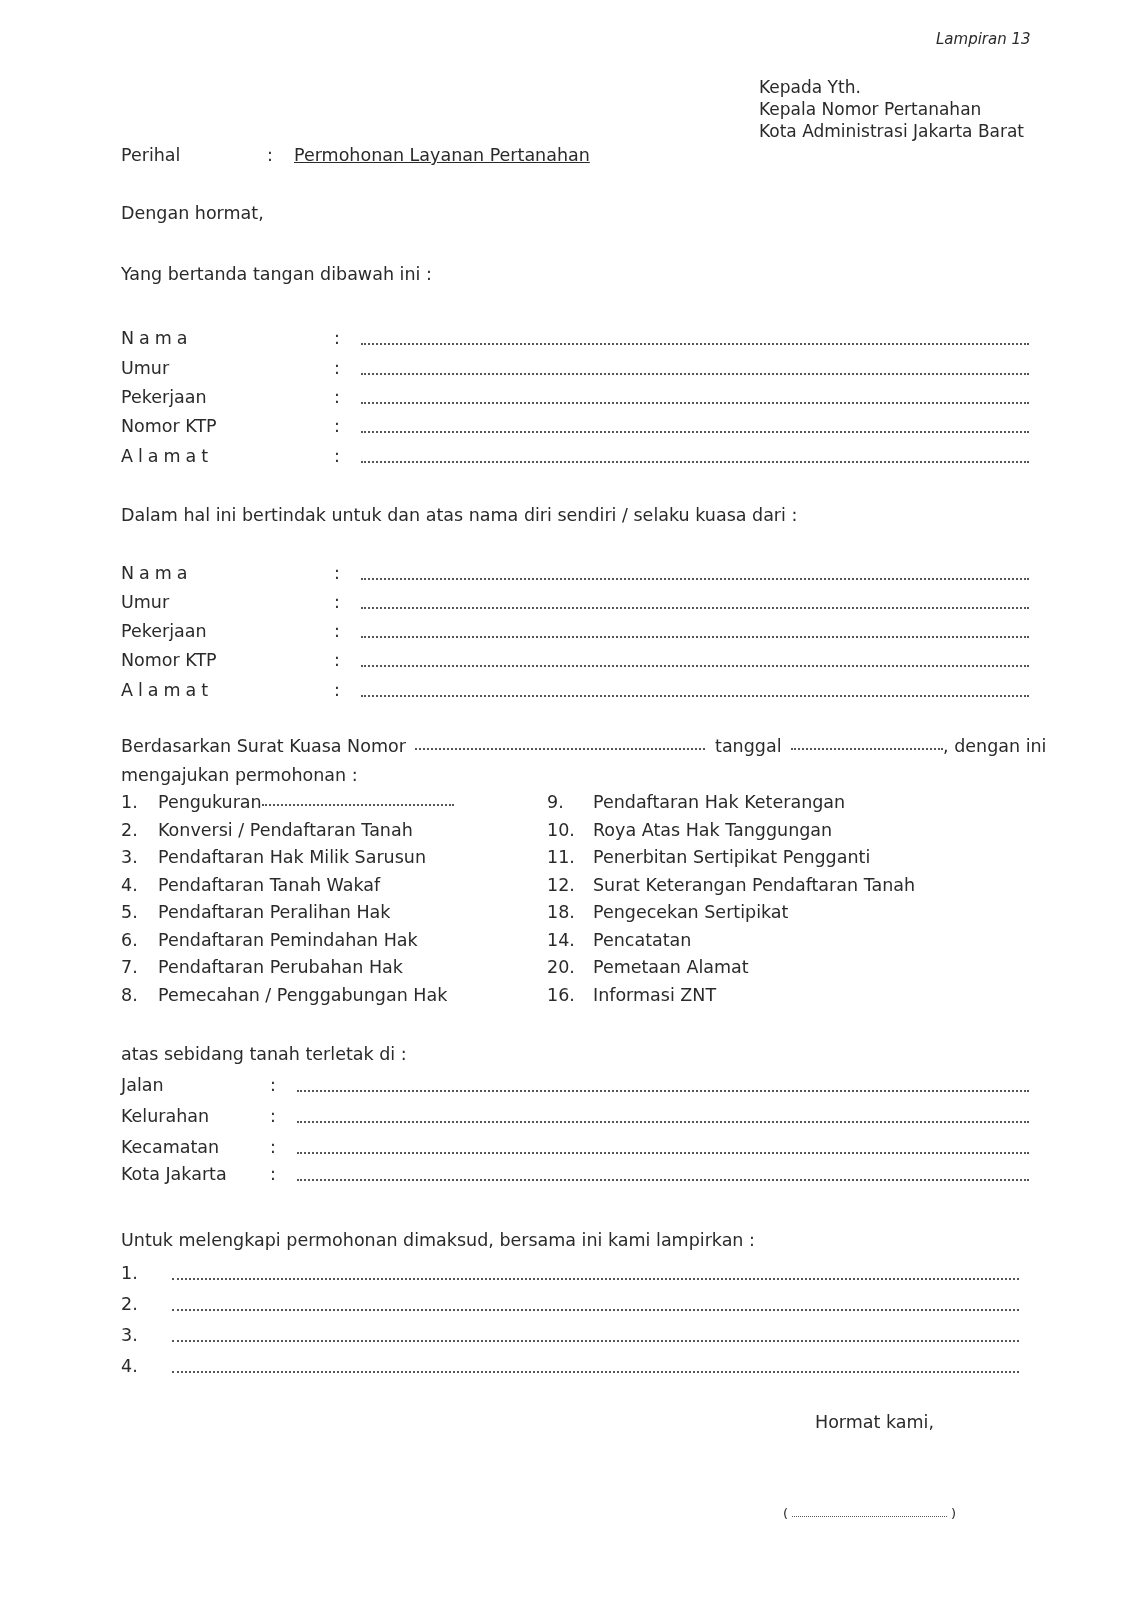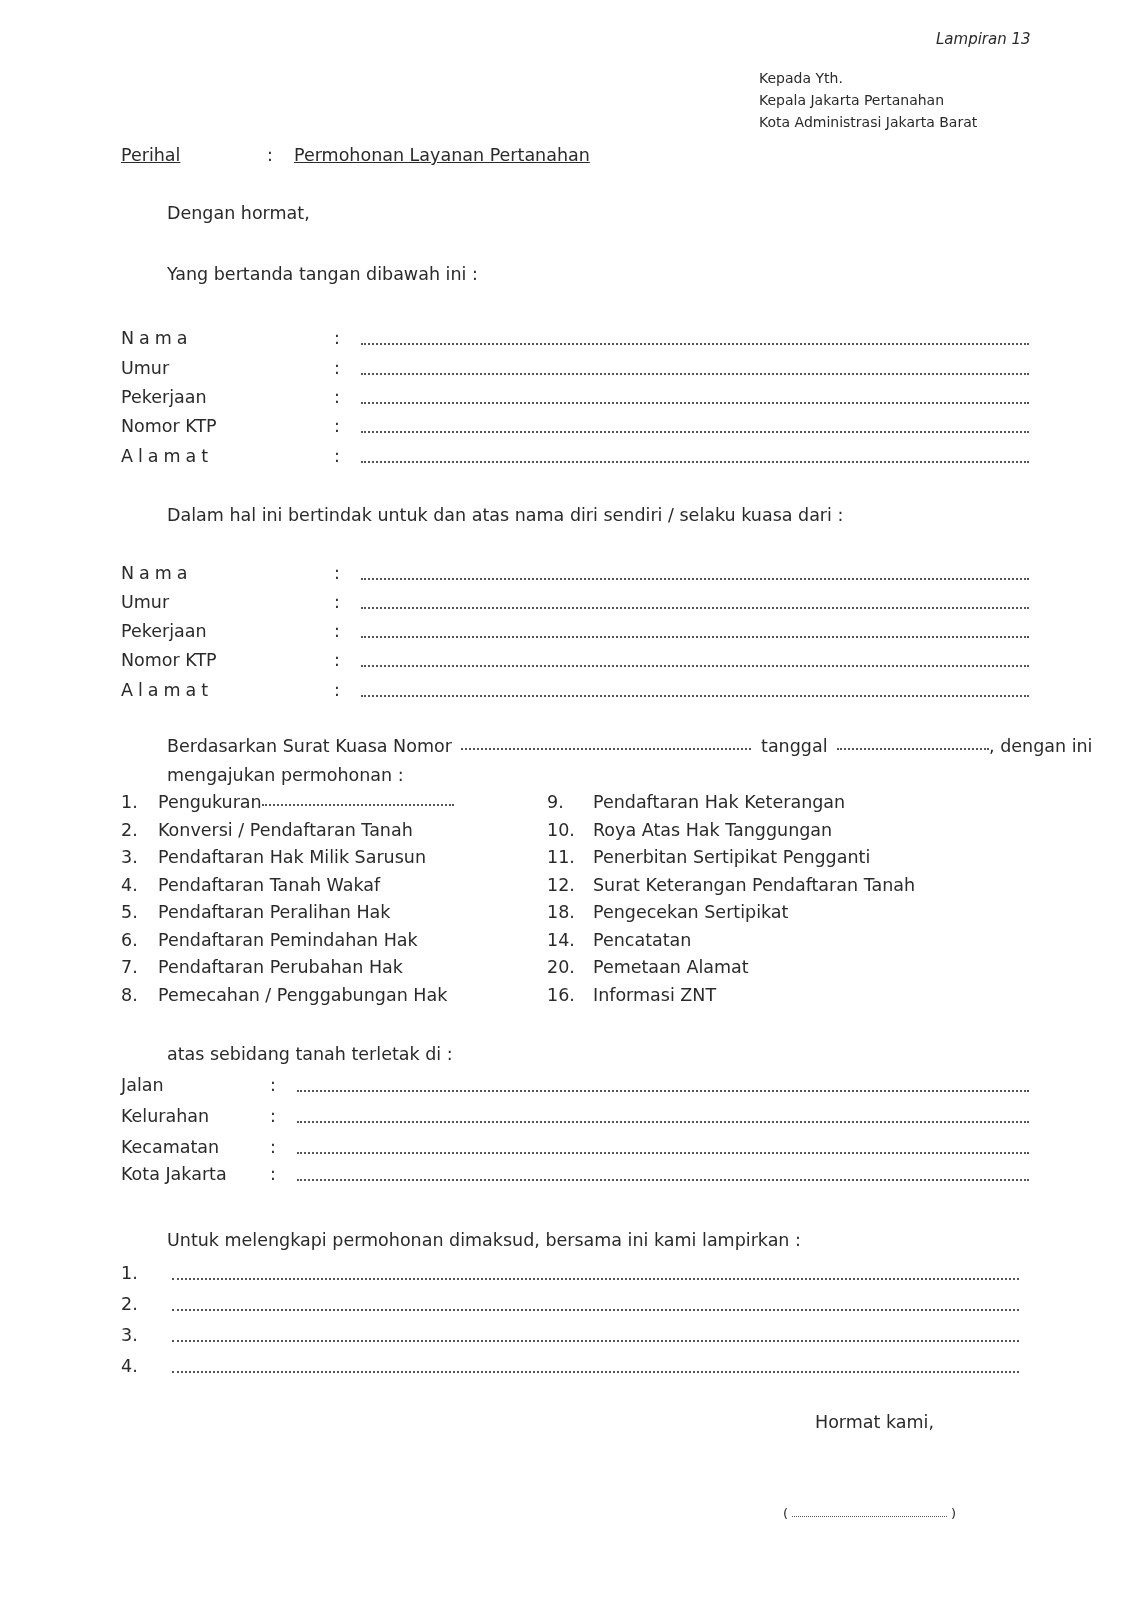--- a/index.html
+++ b/index.html
@@ -1,25 +1,25 @@
 <!DOCTYPE html>
 <html><head>
 <meta charset="utf-8">
 <style>
   html, body { margin: 0; padding: 0; background: #ffffff; }
   body { width: 1129px; height: 1600px; position: relative; overflow: hidden;
          font-family: "DejaVu Sans", sans-serif; color: #2a2a2a; font-size: 17.5px; }
   .abs { position: absolute; white-space: nowrap; }
   .lampiran { left: 936px; top: 30px; font-style: italic; font-size: 15px; }
-  .addr { left: 759px; top: 67px; line-height: 22px; font-size: 14px; }
+  .addr { left: 759px; top: 76px; line-height: 22px; font-size: 17px; }
   .addr div { height: 22px; }
-  .perihal-label { left: 121px; top: 145px; text-decoration: underline; }
+  .perihal-label { left: 121px; top: 145px; }
   .perihal-colon { left: 267px; top: 145px; }
   .perihal-value { left: 294px; top: 145px; text-decoration: underline; }
-  .para { left: 121px; margin-left: 46px; }
+  .para { left: 121px; }
   .field-row { position: absolute; left: 121px; width: 908px; height: 24px; }
   .field-row .lbl { position: absolute; left: 0; top: 0; text-align: center; }
   .field-row .lbl.spaced { letter-spacing: 5px; }
   .field-row .colon { position: absolute; top: 0; }
   .field-row .dots { position: absolute; right: 0; top: 15px; height: 0;
                      border-bottom: 2px dotted #555; }
   .list { position: absolute; }
   .list .item { position: absolute; white-space: nowrap; }
   .list .num { position: absolute; left: 0; }
   .list .txt { position: absolute; }
@@ -28,21 +28,21 @@
   .sig { left: 815px; top: 1412px; }
   .sig-paren { left: 783px; top: 1506px; font-size: 13px; }
   .sig-paren .inline-dots { border-bottom-width: 1px; width: 155px; top: -1px; }
 </style>
 </head>
 <body>
 
 <div class="abs lampiran">Lampiran 13</div>
 <div class="abs addr">
   <div>Kepada Yth.</div>
-  <div>Kepala Jakarta Pertanahan</div>
+  <div>Kepala Nomor Pertanahan</div>
   <div>Kota Administrasi Jakarta Barat</div>
 </div>
 
 <div class="abs perihal-label">Perihal</div>
 <div class="abs perihal-colon">:</div>
 <div class="abs perihal-value">Permohonan Layanan Pertanahan</div>
 
 <div class="abs para" style="top:203px">Dengan hormat,</div>
 <div class="abs para" style="top:264px">Yang bertanda tangan dibawah ini :</div>
 

